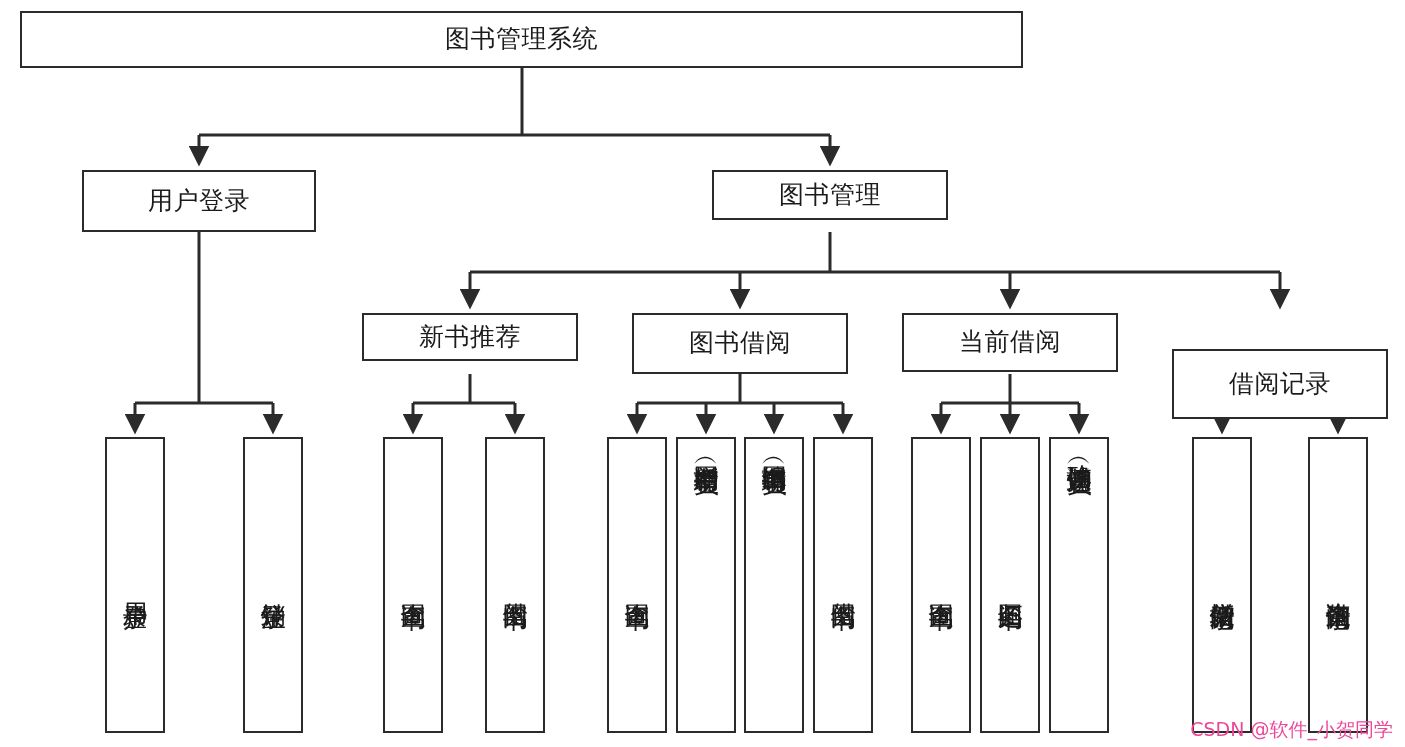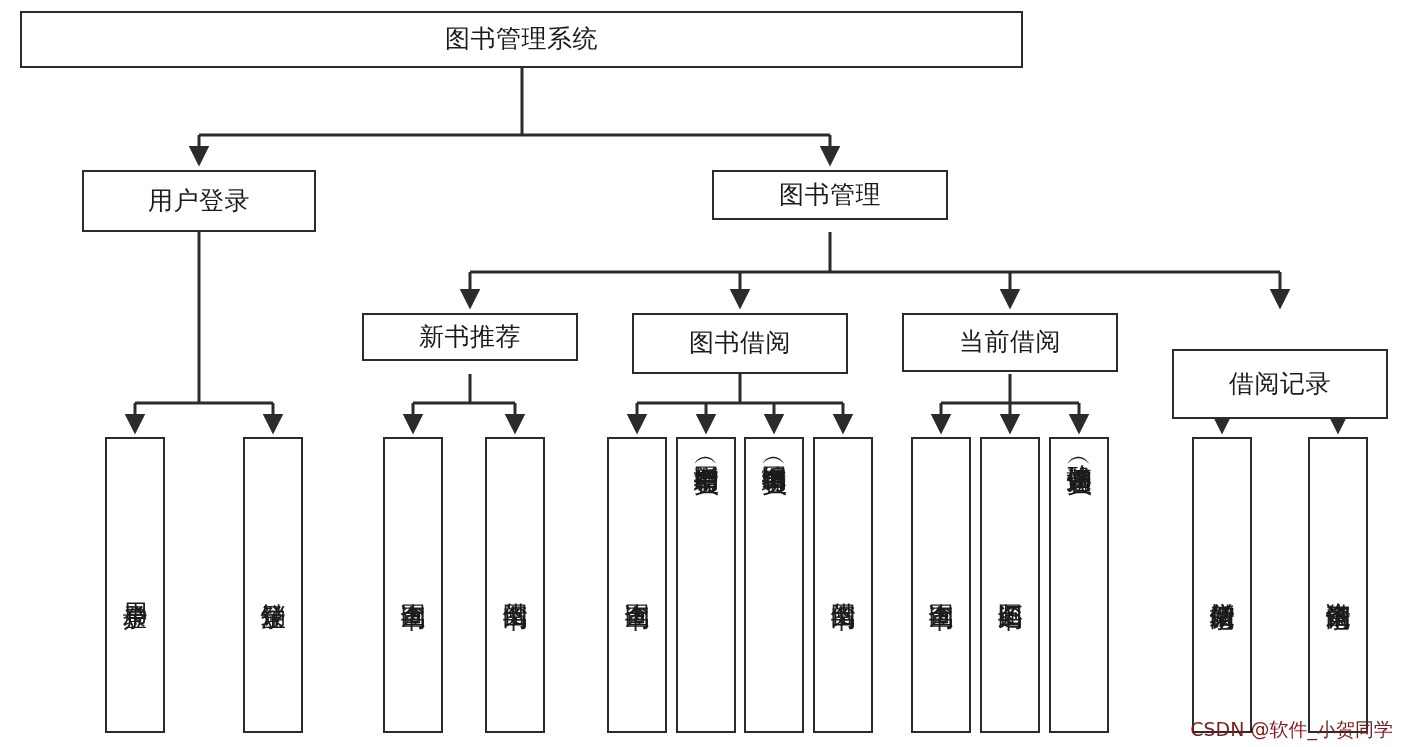--- a/index.html
+++ b/index.html
@@ -62,21 +62,21 @@
   }
   .leaf.centered {
     align-items: center;
     padding-top: 0;
   }
   .watermark {
     position: absolute;
     right: 12px;
     bottom: 4px;
     font-size: 19px;
-    color: #7f1d1d;
+    color: #ec4899;
     white-space: nowrap;
     user-select: none;
   }
 </style>
 </head>
 <body>
 
 <div id="canvas">
 
   <svg id="wires" viewBox="0 0 1405 747" xmlns="http://www.w3.org/2000/svg">

